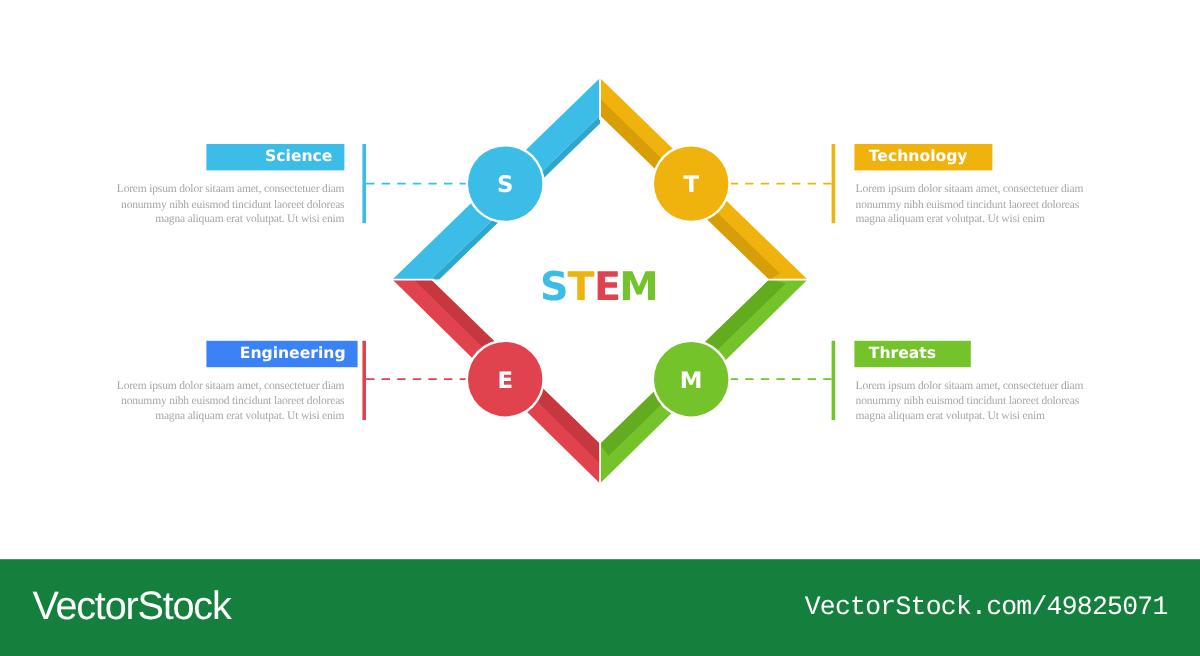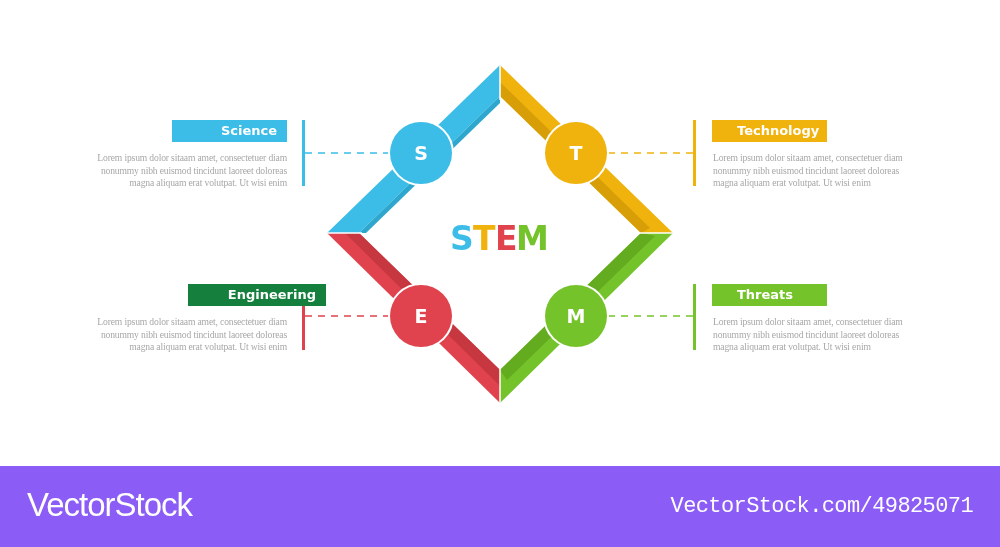--- a/index.html
+++ b/index.html
@@ -10,32 +10,32 @@
   }
   .canvas { position: absolute; left: 0; top: 0; width: 1000px; height: 466px; background: #ffffff; }
   svg.diagram { position: absolute; left: 0; top: 0; }
   .label-box {
     position: absolute; height: 22px; line-height: 22px;
     color: #ffffff; font-weight: bold; font-size: 13px;
     font-family: "DejaVu Sans", sans-serif;
     box-sizing: border-box;
   }
   .label-box.left { text-align: right; padding-right: 10px; }
-  .label-box.right { text-align: left; padding-left: 25px; }
+  .label-box.right { text-align: left; padding-left: 12px; }
   .desc {
     position: absolute; width: 230px;
     font-size: 9.6px; line-height: 12.5px; color: #a7a7a7;
     font-family: Liberation Serif, serif; letter-spacing: -0.15px;
   }
   .desc.left { text-align: right; }
   .desc.right { text-align: left; }
   .desc span { display: block; white-space: nowrap; }
   .footer {
     position: absolute; left: 0; top: 466px; width: 1000px; height: 81px;
-    background: #8b5cf6; color: #ffffff;
+    background: #15803d; color: #ffffff;
   }
   .footer .brand {
     position: absolute; left: 27px; top: 20px; font-size: 33px;
     font-family: "Liberation Sans", sans-serif; letter-spacing: -1px;
   }
   .footer .url {
     position: absolute; right: 27px; top: 28px; font-size: 22px;
     font-family: Liberation Mono, monospace; letter-spacing: -0.6px;
   }
   .circle-letter {
@@ -121,28 +121,28 @@
     <span>magna aliquam erat volutpat. Ut wisi enim</span>
   </div>
 
   <div class="label-box right" style="left:712px; top:120px; width:115px; background:#f0b30e;">Technology</div>
   <div class="desc right" style="left:713px; top:152px;">
     <span>Lorem ipsum dolor sitaam amet, consectetuer diam</span>
     <span>nonummy  nibh euismod tincidunt laoreet doloreas</span>
     <span>magna aliquam erat volutpat. Ut wisi enim</span>
   </div>
 
-  <div class="label-box left" style="left:188px; top:284px; width:138px; background:#15803d;">Engineering</div>
+  <div class="label-box left" style="left:172px; top:284px; width:126px; background:#3b82f6;">Engineering</div>
   <div class="desc left" style="left:57px; top:316px;">
     <span>Lorem ipsum dolor sitaam amet, consectetuer diam</span>
     <span>nonummy  nibh euismod tincidunt laoreet doloreas</span>
     <span>magna aliquam erat volutpat. Ut wisi enim</span>
   </div>
 
-  <div class="label-box right" style="left:712px; top:284px; width:115px; background:#75c32a;">Threats</div>
+  <div class="label-box right" style="left:712px; top:284px; width:97px; background:#75c32a;">Threats</div>
   <div class="desc right" style="left:713px; top:316px;">
     <span>Lorem ipsum dolor sitaam amet, consectetuer diam</span>
     <span>nonummy  nibh euismod tincidunt laoreet doloreas</span>
     <span>magna aliquam erat volutpat. Ut wisi enim</span>
   </div>
 </div>
 
 <div class="footer">
   <div class="brand">VectorStock</div>
   <div class="url">VectorStock.com/49825071</div>

